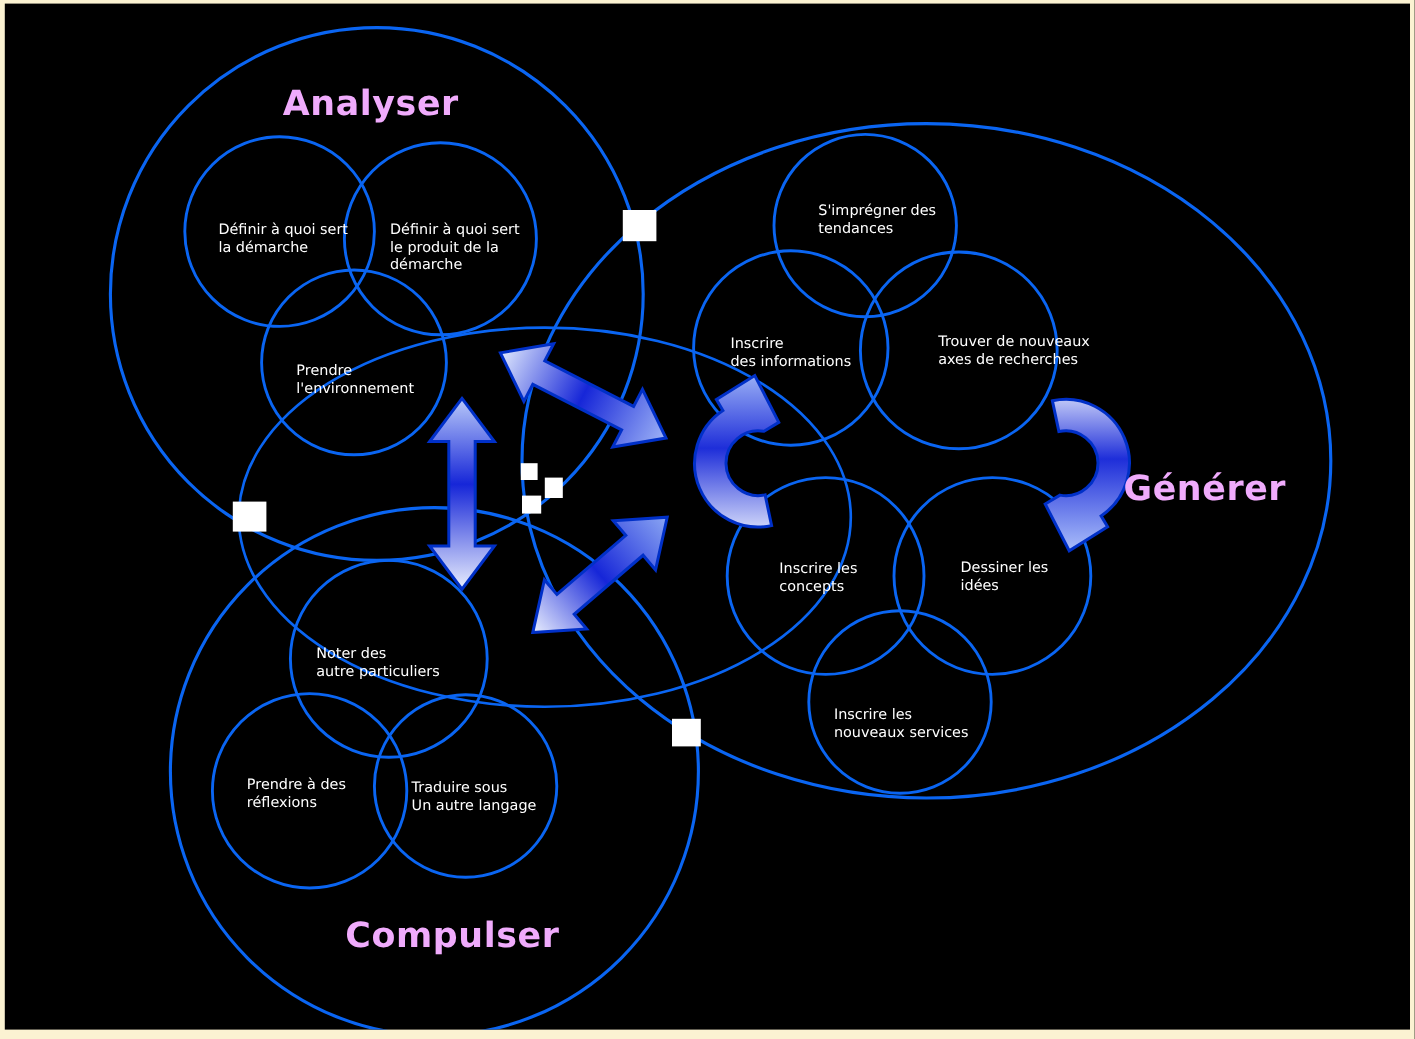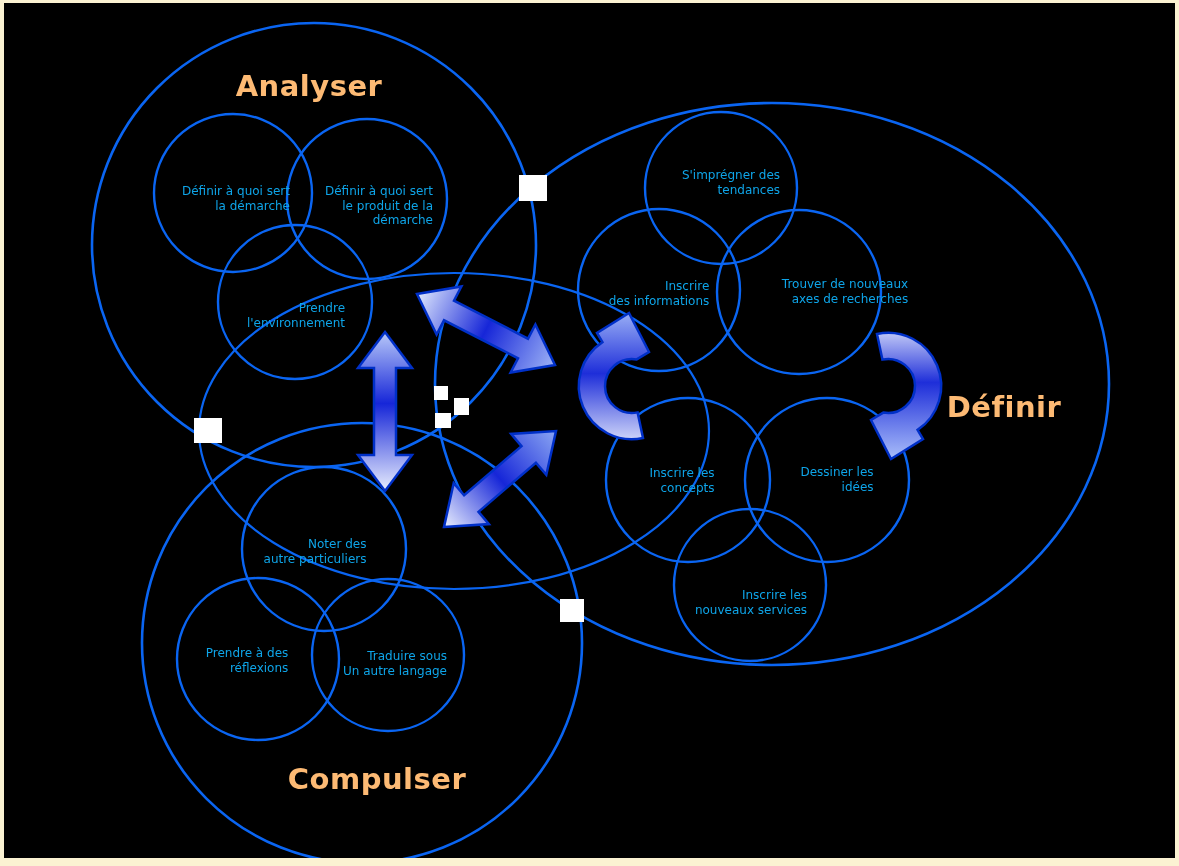--- a/index.html
+++ b/index.html
@@ -11,35 +11,35 @@
   }
   .canvas{
     position:absolute;
     left:4px;top:3px;right:4px;bottom:8px;
     background:#000;
   }
   svg{position:absolute;left:0;top:0;}
   .lbl{
     position:absolute;
     transform:translate(-50%,-50%);
-    text-align:right;
+    text-align:left;
     white-space:pre-line;
     font-family:"DejaVu Sans",sans-serif;
     font-size:12px;
     line-height:1.22;
-    color:#0ea5e9;
+    color:#ffffff;
   }
   .ttl{
     position:absolute;
     transform:translate(-50%,-50%);
     font-family:"DejaVu Sans",sans-serif;
     font-weight:bold;
     font-size:29px;
     letter-spacing:.5px;
-    color:#fdba74;
+    color:#f0abfc;
     white-space:nowrap;
   }
 </style>
 </head>
 <body>
 
 <div class="frame">
   <div class="canvas">
 
     <svg width="1171" height="855" viewBox="0 0 1171 855">
@@ -100,21 +100,21 @@
 
       <rect x="515" y="172" width="28" height="26" fill="#FFFFFF"></rect>
       <rect x="190" y="415" width="28" height="25" fill="#FFFFFF"></rect>
       <rect x="556" y="596" width="24" height="23" fill="#FFFFFF"></rect>
       <rect x="430" y="383" width="14" height="14" fill="#FFFFFF"></rect>
       <rect x="450" y="395" width="15" height="17" fill="#FFFFFF"></rect>
       <rect x="431" y="410" width="16" height="15" fill="#FFFFFF"></rect>
     </svg>
 
     <div class="ttl" style="left:305px;top:83px;">Analyser</div>
-    <div class="ttl" style="left:1000px;top:404px;">Définir</div>
+    <div class="ttl" style="left:1000px;top:404px;">Générer</div>
     <div class="ttl" style="left:373px;top:776px;">Compulser</div>
 
     <div class="lbl" style="left:232px;top:196px;">Définir à quoi sert
 la démarche</div>
     <div class="lbl" style="left:375px;top:203px;">Définir à quoi sert
 le produit de la
 démarche</div>
     <div class="lbl" style="left:292px;top:313px;">Prendre
 l'environnement</div>
 

